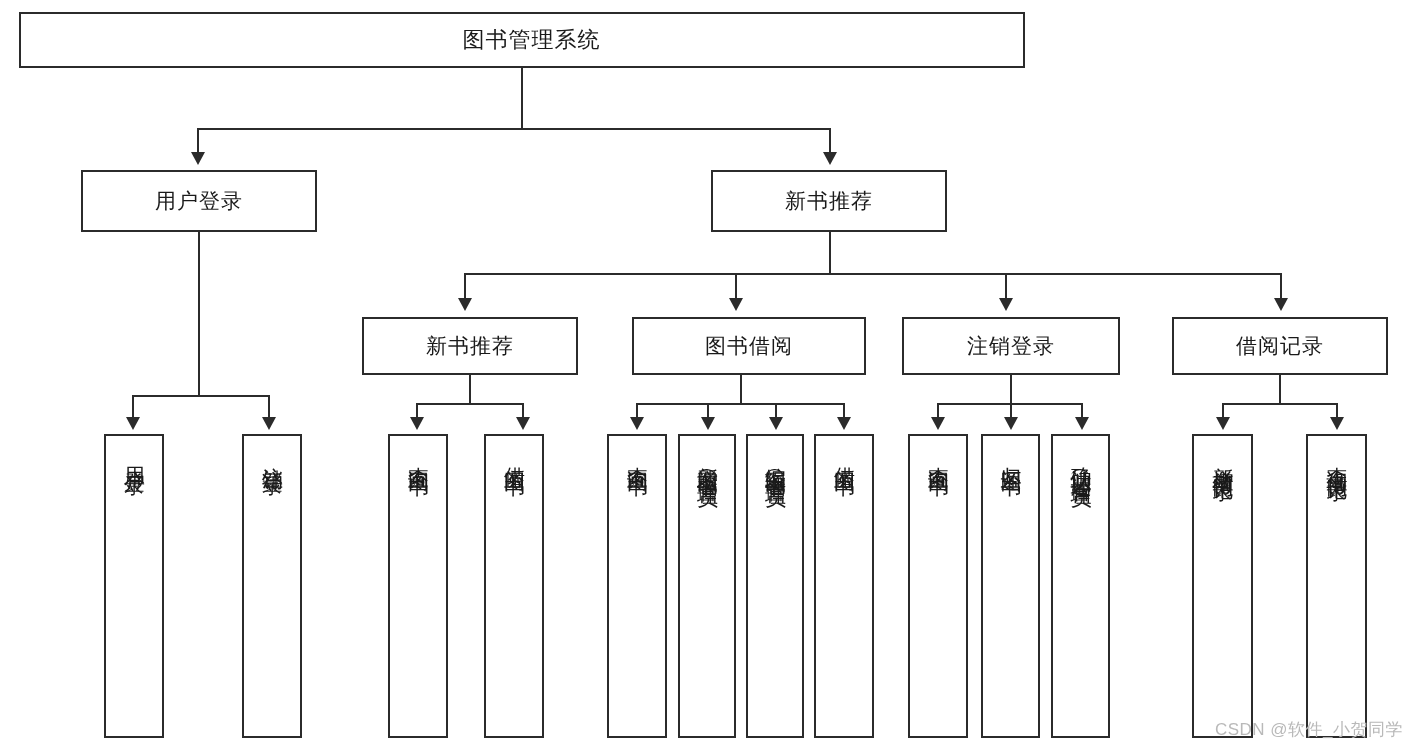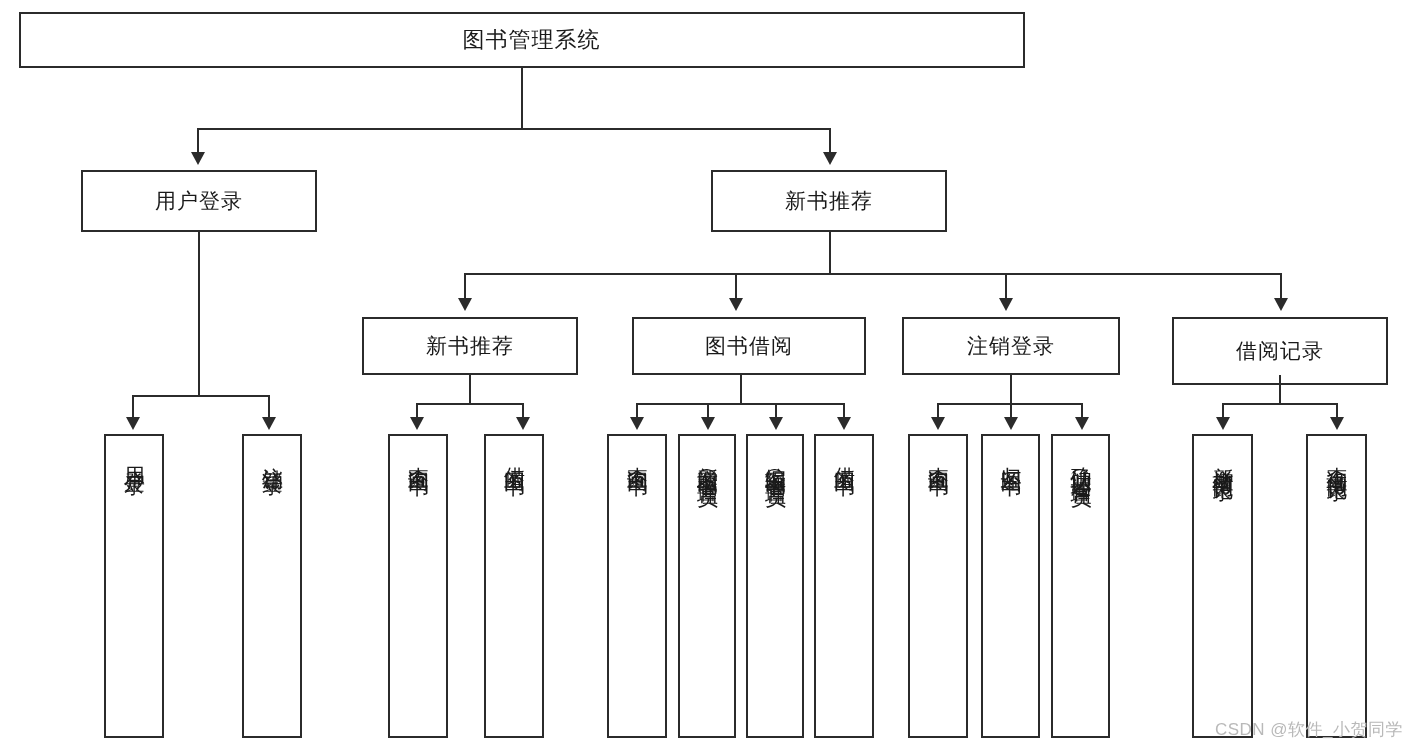--- a/index.html
+++ b/index.html
@@ -106,21 +106,21 @@
 
   <div class="node h" style="left:362px;top:317px;width:216px;height:58px;">
     <span>新书推荐</span>
   </div>
   <div class="node h" style="left:632px;top:317px;width:234px;height:58px;">
     <span>图书借阅</span>
   </div>
   <div class="node h" style="left:902px;top:317px;width:218px;height:58px;">
     <span>注销登录</span>
   </div>
-  <div class="node h" style="left:1172px;top:317px;width:216px;height:68px;">
+  <div class="node h" style="left:1172px;top:317px;width:216px;height:58px;">
     <span>借阅记录</span>
   </div>
 
   <div class="ln v" style="left:469px;top:375px;height:28px;"></div>
   <div class="ln h" style="left:416px;top:403px;width:106px;"></div>
   <div class="ln v" style="left:416px;top:403px;height:16px;"></div>
   <div class="arrow" style="left:410px;top:417px;"></div>
   <div class="ln v" style="left:522px;top:403px;height:16px;"></div>
   <div class="arrow" style="left:516px;top:417px;"></div>
 

